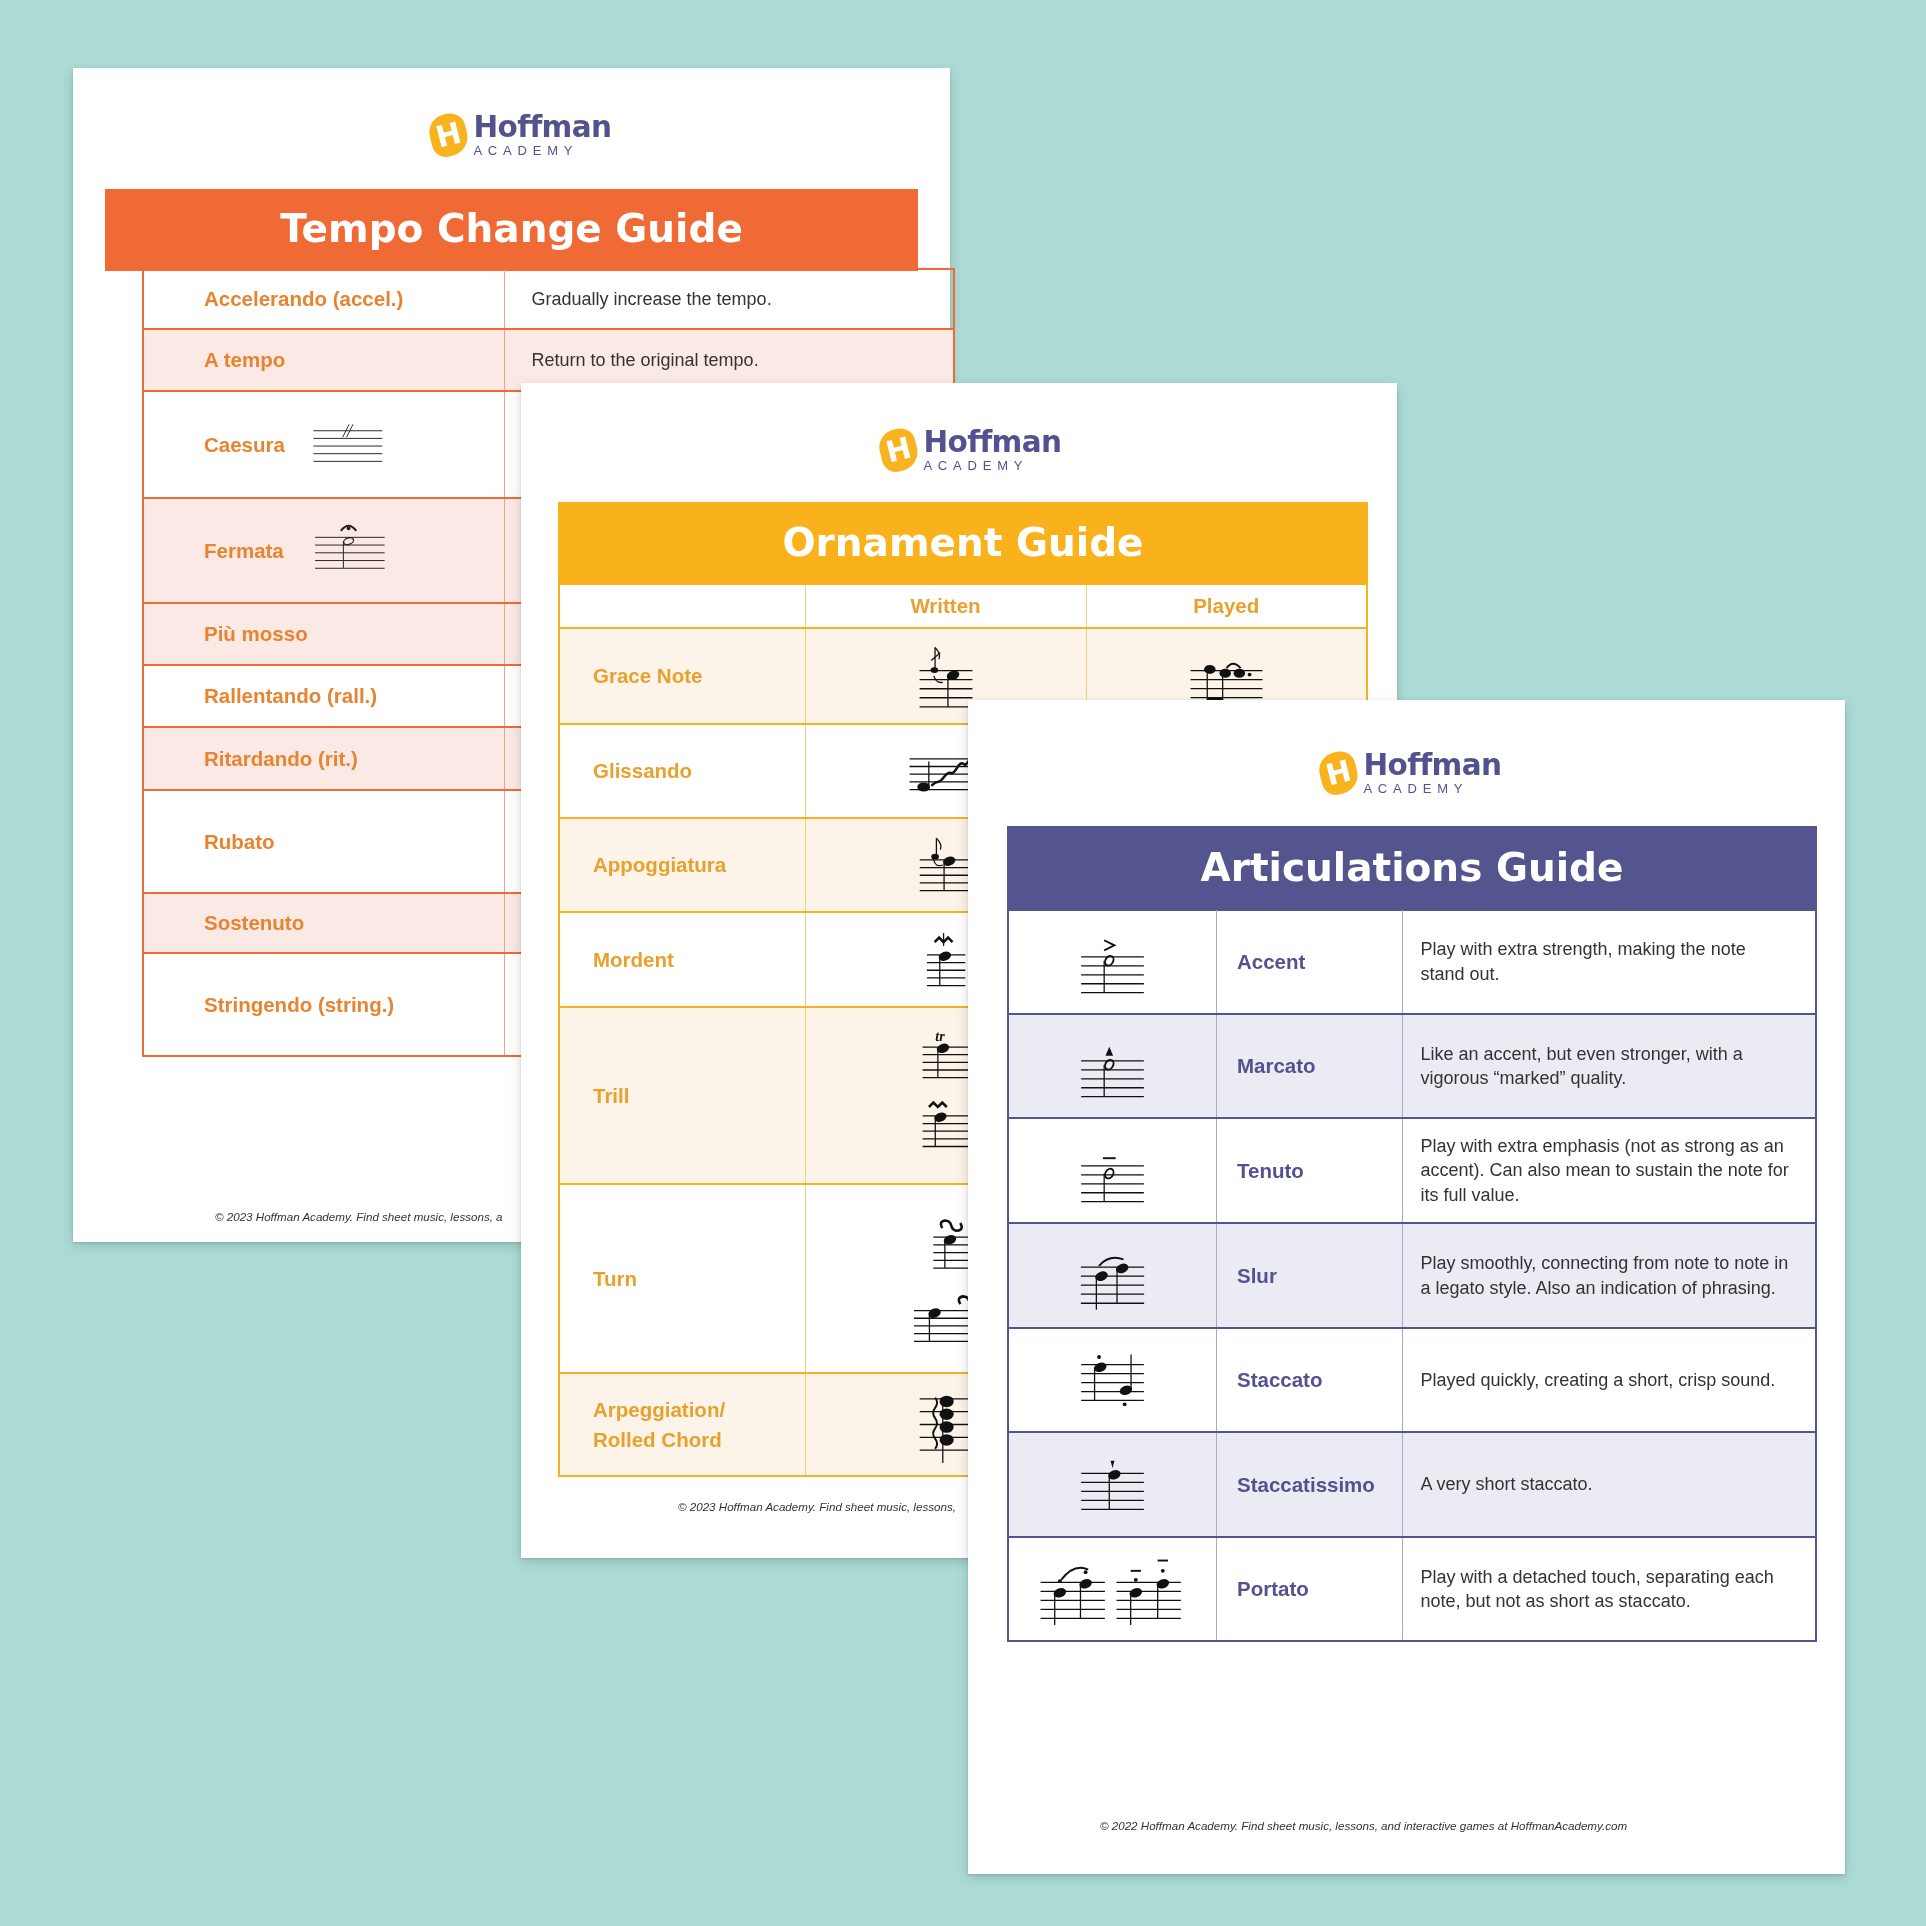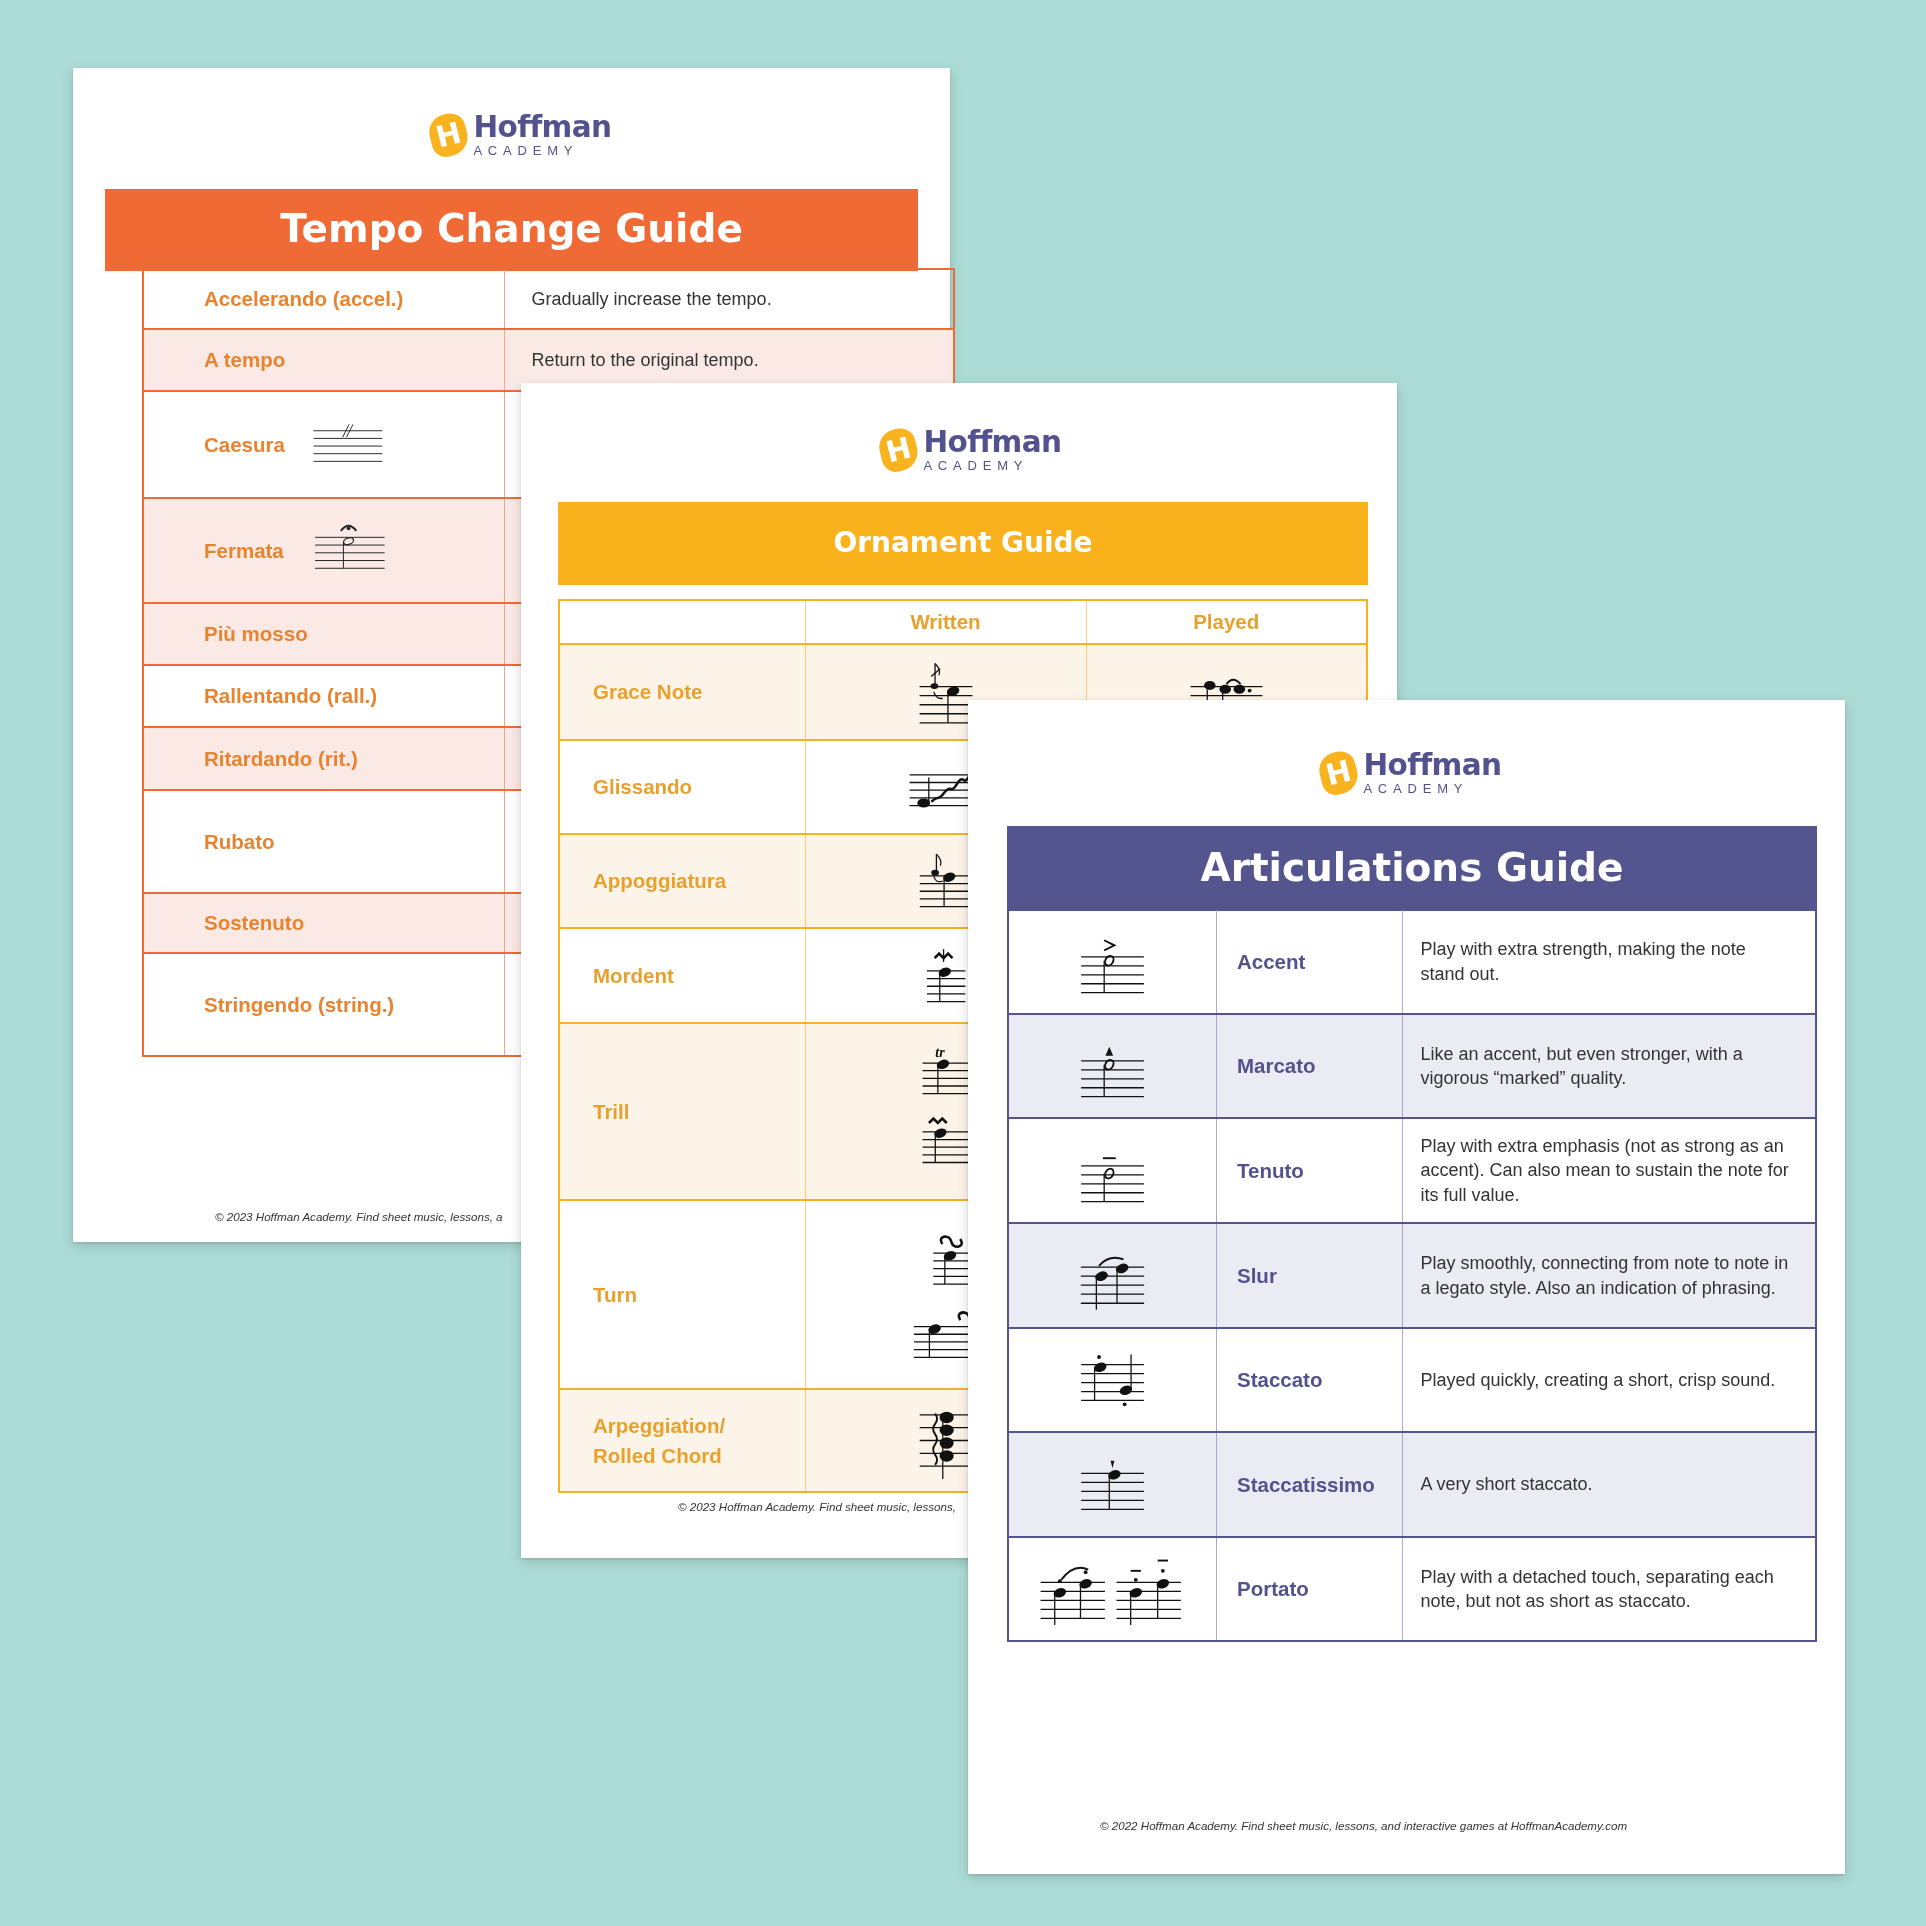--- a/index.html
+++ b/index.html
@@ -159,23 +159,23 @@
 </div>
 
 <div class="sheet" style="left:521px; top:383px; width:876px; height:1175px;">
   <div class="logo" style="left:359px; top:45px;">
     <div class="logo-mark">H</div>
     <div class="logo-text">
       <span class="logo-name">Hoffman</span>
       <span class="logo-sub">ACADEMY</span>
     </div>
   </div>
-  <div class="banner" style="left:37px; top:119px; width:810px; height:83px; line-height:82px; font-size:28px; background:#f9b21c;">Ornament Guide</div>
-
-  <table class="guide orn" style="left:37px; top:216px; width:810px;">
+  <div class="banner" style="left:37px; top:119px; width:810px; height:83px; line-height:82px; font-size:39px; background:#f9b21c;">Ornament Guide</div>
+
+  <table class="guide orn" style="left:37px; top:200px; width:810px;">
     <colgroup>
         <col style="width:246px">
         <col style="width:281px">
         <col>
       </colgroup>
     <tbody>
         <tr>
       <th></th>
       <th>Written</th>
       <th>Played</th>

